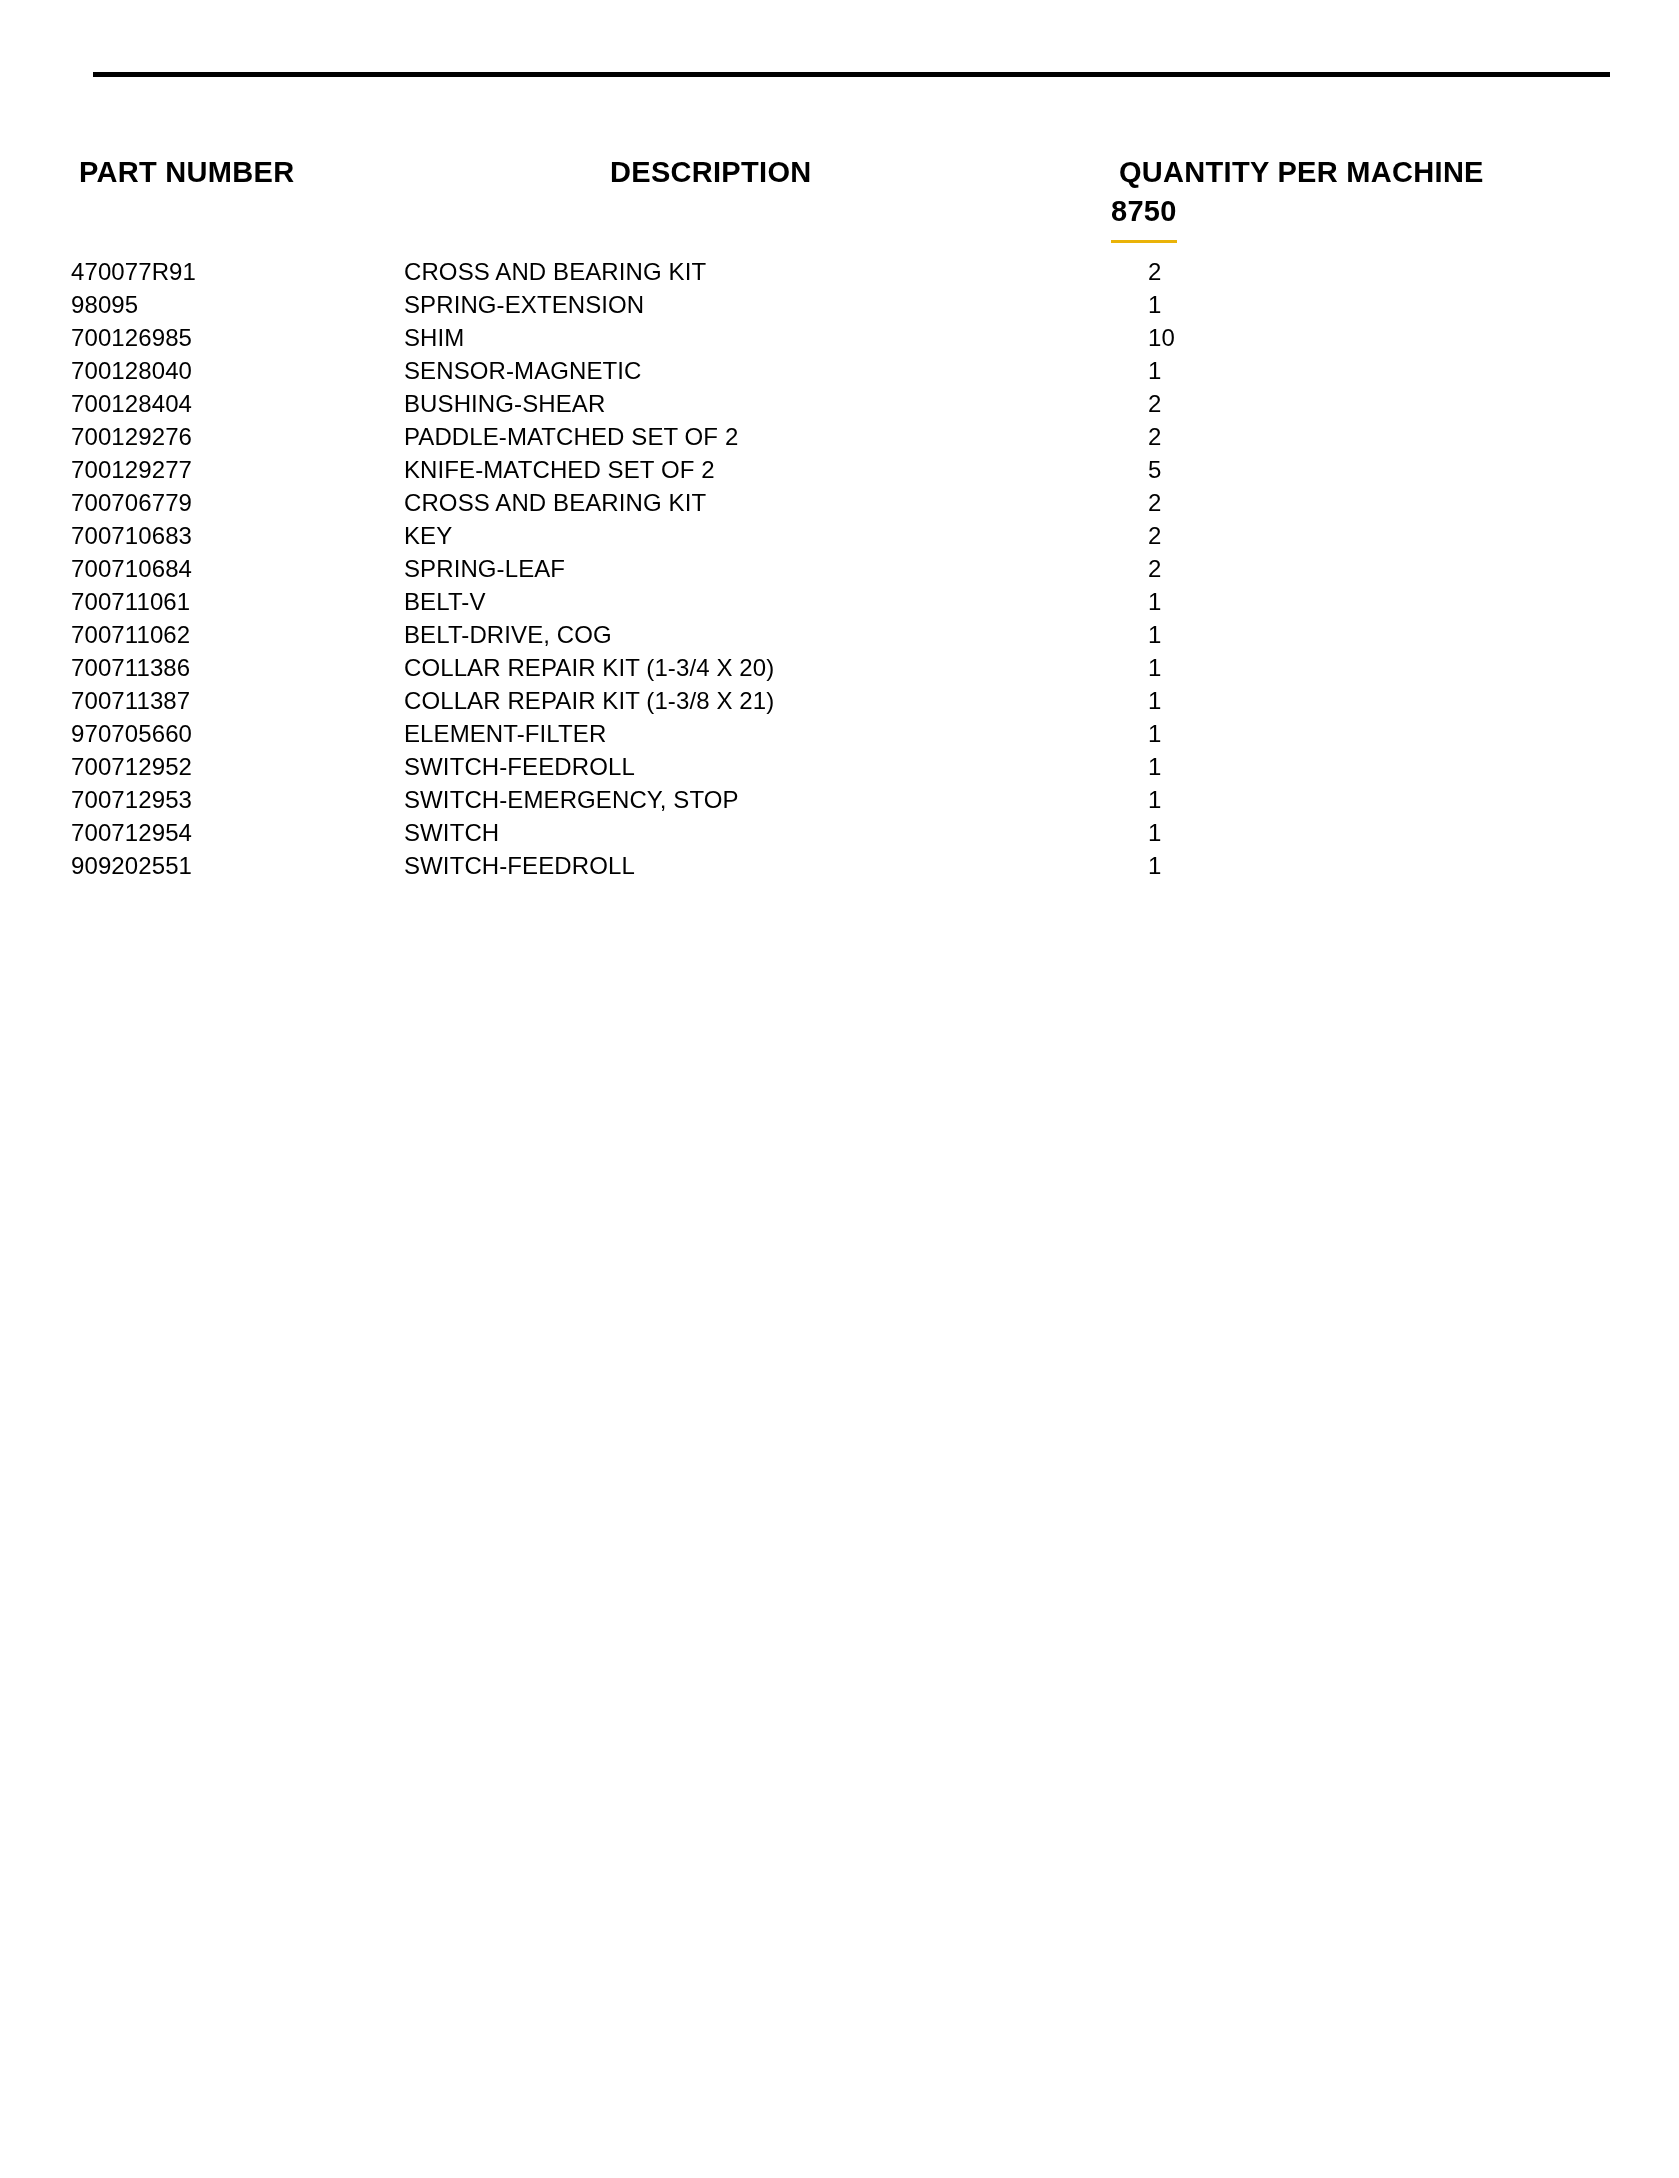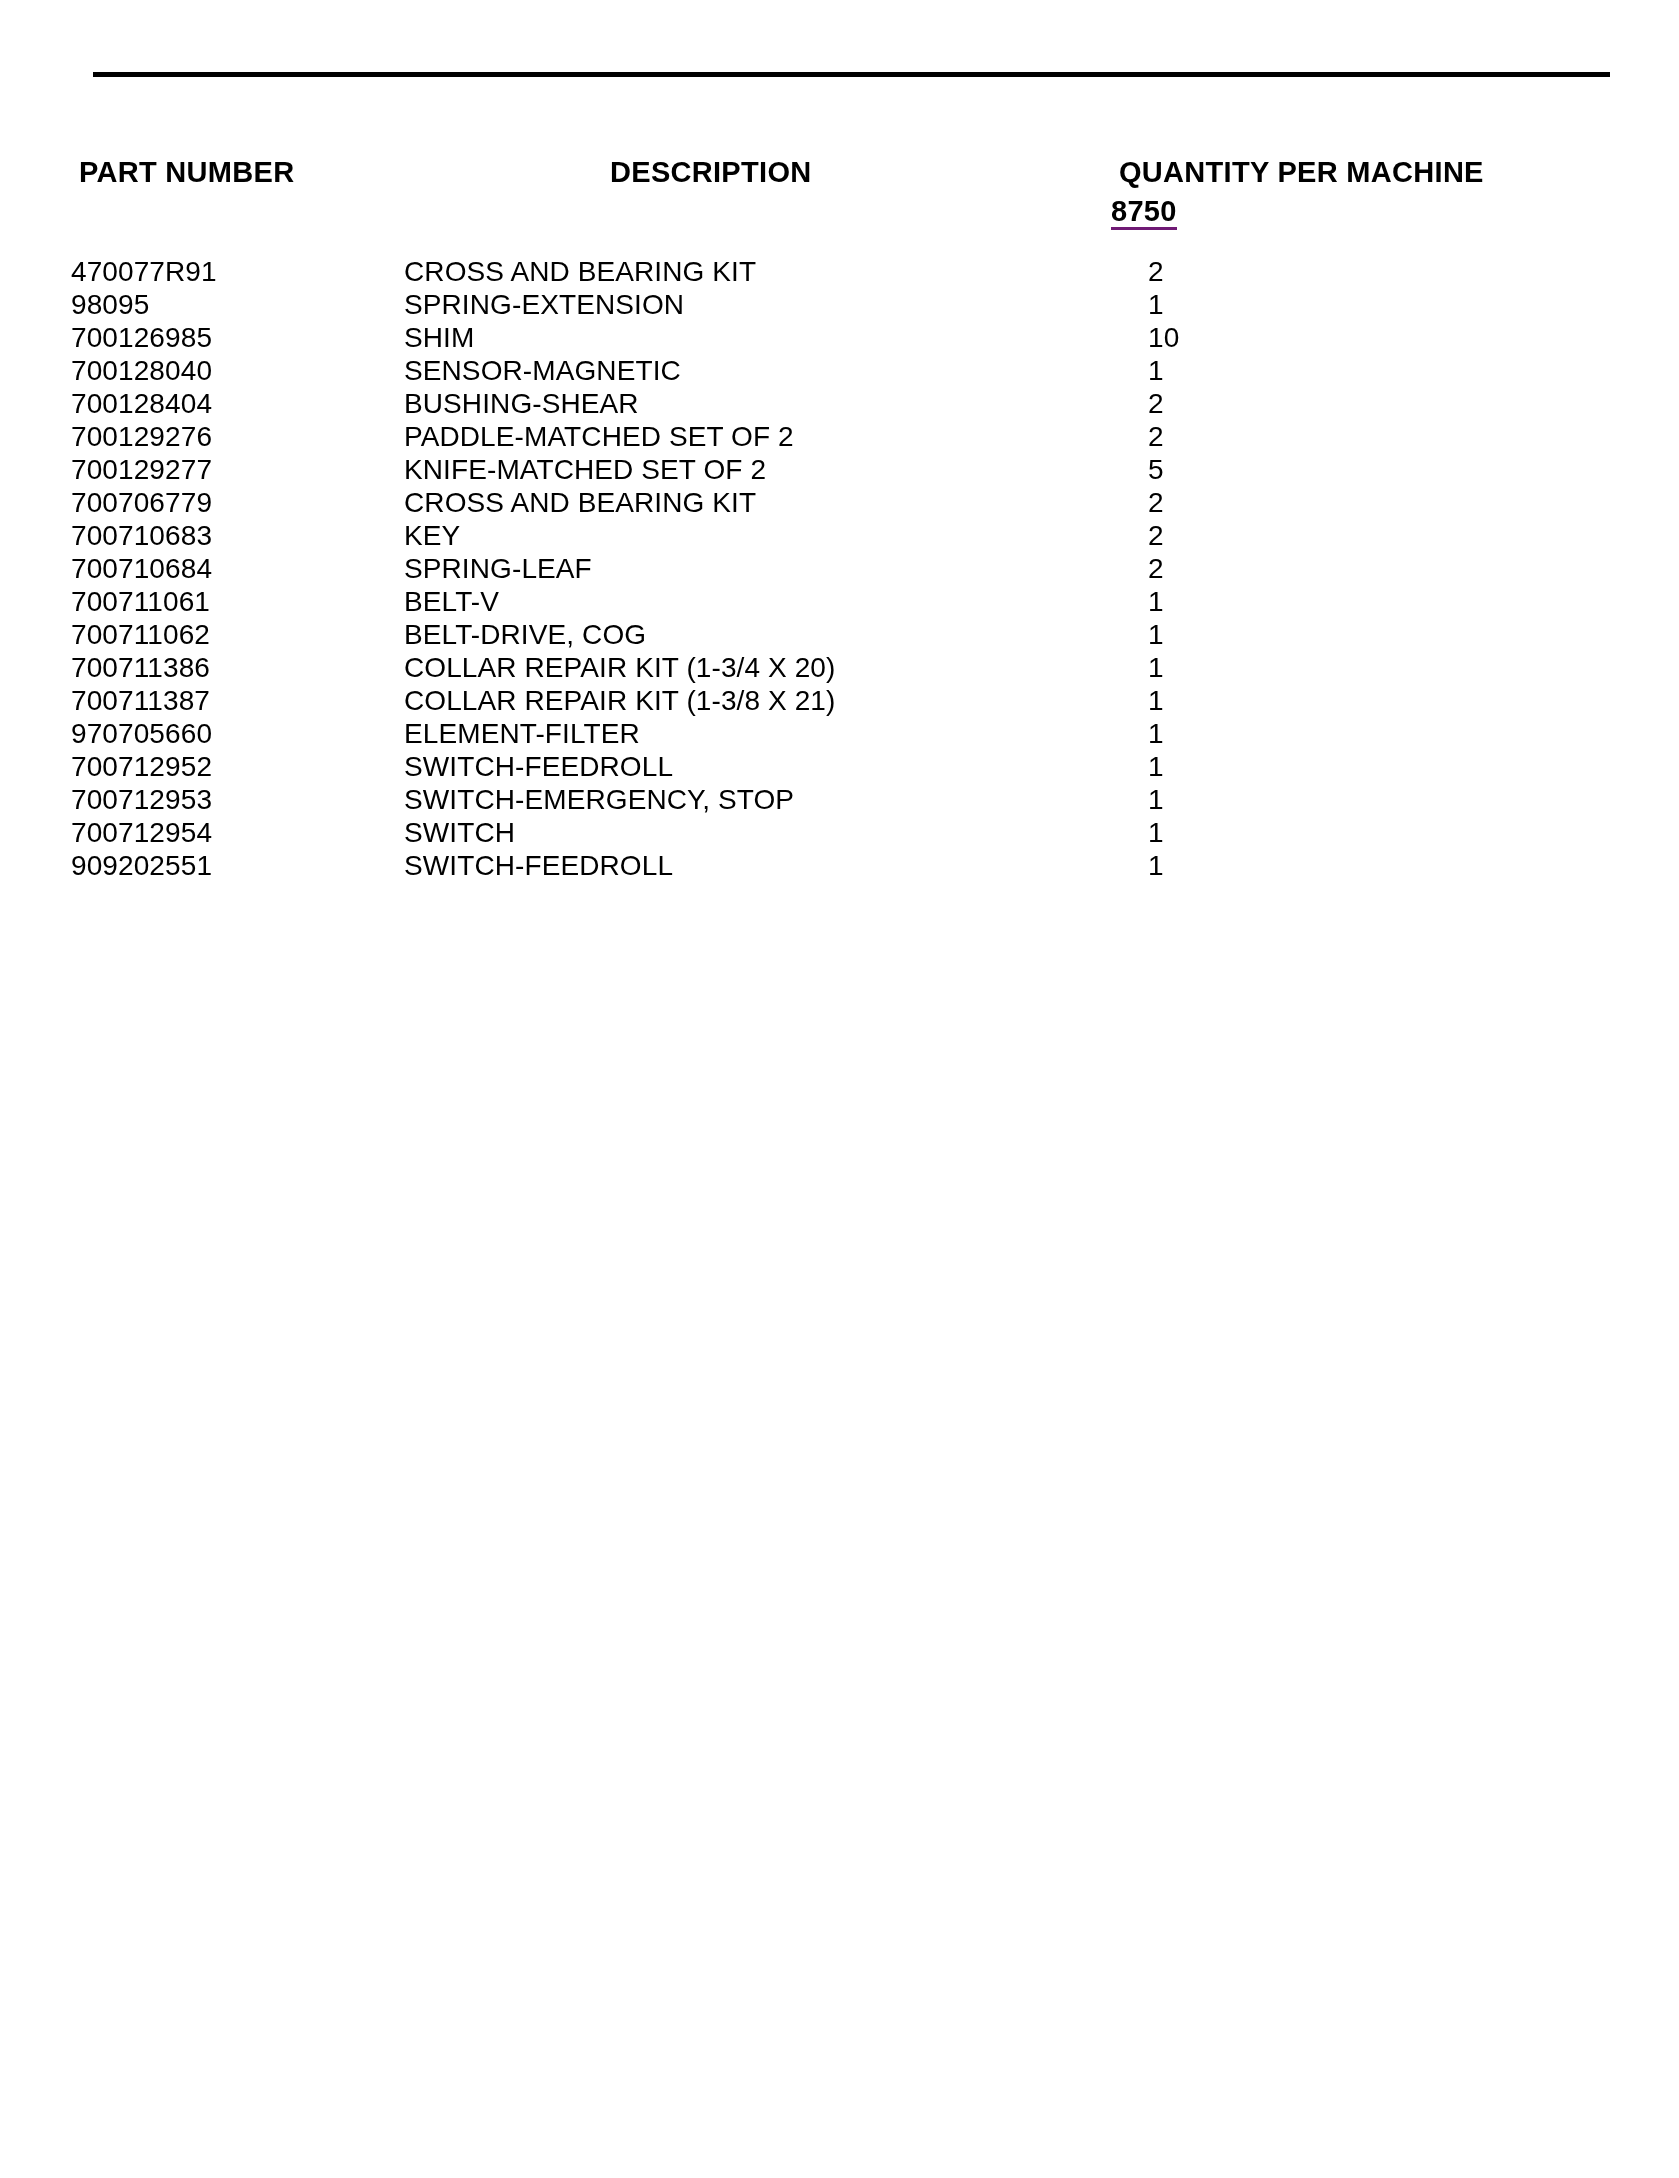--- a/index.html
+++ b/index.html
@@ -71,40 +71,40 @@
     position: absolute;
     top: 196px;
     left: 1111px;
     width: 129px;
   }
   .model {
     font-size: 29px;
     font-weight: bold;
     letter-spacing: 0.3px;
     display: inline-block;
-    border-bottom: 3px solid #701a75;
-    padding-bottom: 1px;
+    border-bottom: 3px solid #eab308;
+    padding-bottom: 14px;
     line-height: 1.05;
   }
 
   
   .rows {
     position: absolute;
     top: 255px;
     left: 0;
     width: 100%;
   }
   .row {
     position: relative;
     height: 33px;
   }
   .cell {
     position: absolute;
     top: 0;
-    font-size: 28px;
+    font-size: 24px;
     line-height: 33px;
     white-space: nowrap;
     letter-spacing: 0.1px;
   }
   .c-part { left: 71px; }
   .c-desc { left: 404px; }
   .c-qty  { left: 1148px; }
 </style>
 </head>
 <body>

